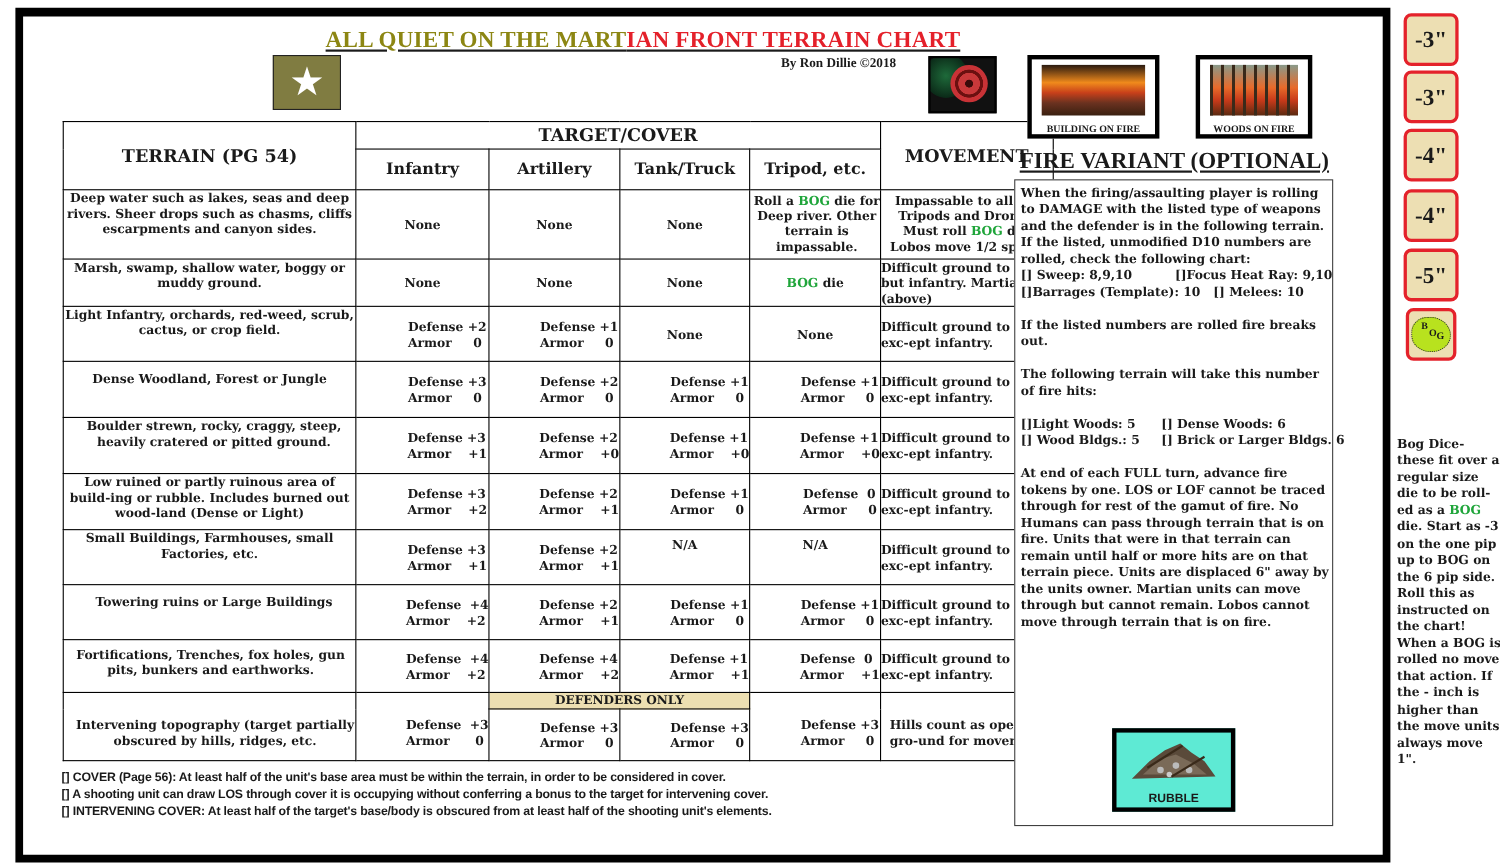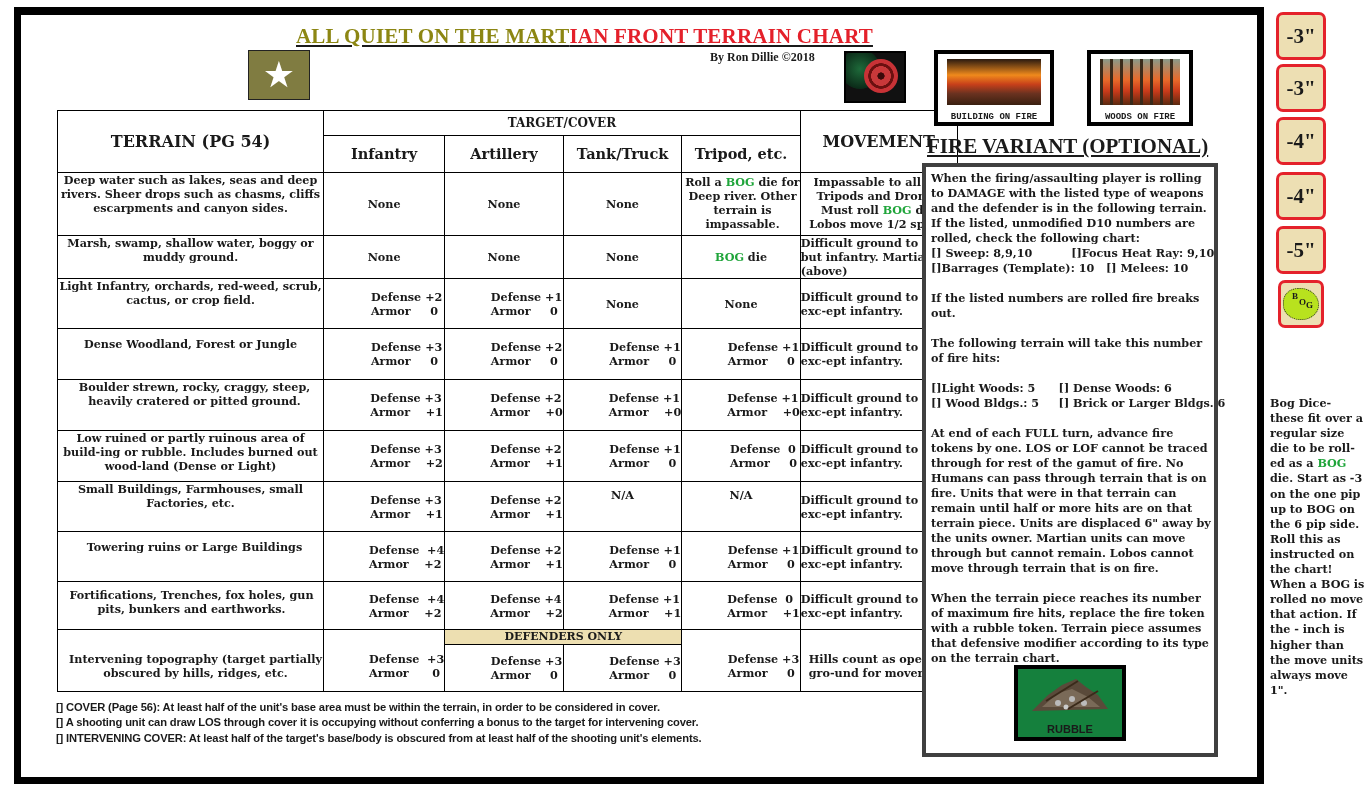--- a/index.html
+++ b/index.html
@@ -10,38 +10,38 @@
   .title .b{color:#e4202a;}
   .byline{position:absolute;left:710px;top:50px;font-family:"Liberation Serif",serif;font-weight:bold;font-size:12px;white-space:nowrap;}
   .star-box{position:absolute;left:248px;top:50px;width:60px;height:48px;background:#807c41;border:1px solid #222;display:flex;align-items:center;justify-content:center;color:#fff;font-size:36px;line-height:1;}
   .eye-box{position:absolute;left:844px;top:51px;width:58px;height:48px;background:#111;border:2px solid #000;overflow:hidden;}
   .eye-box .g{position:absolute;left:-6px;top:-4px;width:40px;height:40px;border-radius:50%;background:radial-gradient(circle,#1e6a3a 0%,#0b2a18 70%,transparent 72%);}
   .eye-box .r{position:absolute;left:18px;top:6px;width:34px;height:34px;border-radius:50%;background:radial-gradient(circle,#3a0a0a 0 14%,#c8383a 16% 40%,#6b1010 42% 52%,#c83236 54% 72%,#2a0606 74%);}
   table.chart{position:absolute;left:57px;top:110px;border-collapse:collapse;font-family:"DejaVu Serif",serif;font-weight:bold;font-size:11.2px;line-height:14px;table-layout:fixed;}
   table.chart td,table.chart th{border:1px solid #000;padding:0;}
   th.terrain{font-size:16px;width:265px;}
   th.mov{font-size:16px;width:156px;}
-  th.tc{font-size:12px;height:24px;}
+  th.tc{font-size:16px;height:24px;}
   th.sub{font-size:14.5px;height:36px;}
   td.desc{text-align:center;padding-left:5px;vertical-align:top;padding-top:4px;}
   td.val{text-align:center;vertical-align:middle;}
   td.movc{text-align:left;padding-left:1px;vertical-align:middle;}
   .dv{display:inline-block;text-align:left;white-space:pre;margin-left:45px;}
   .bog{color:#1fa53a;}
   .defonly{background:#eddfb1;text-align:center;font-size:11px;height:14px;line-height:14px;}
   .notes{position:absolute;left:56px;top:700px;font-family:"Liberation Sans",sans-serif;font-weight:bold;font-size:11.2px;line-height:15.4px;white-space:nowrap;letter-spacing:-0.15px;}
   .fire-img{position:absolute;border:4px solid #000;background:#fff;}
   .fire-img .pic{position:absolute;left:9px;top:5px;right:9px;height:46px;}
-  .fire-img .cap{position:absolute;left:0;right:0;bottom:0;text-align:center;font-family:Liberation Mono, monospace;font-weight:bold;font-size:9px;margin-top:28px;}
+  .fire-img .cap{position:absolute;left:0;right:0;bottom:0;text-align:center;font-family:Liberation Serif, serif;font-weight:bold;font-size:9px;margin-top:28px;}
   .fire-head{position:absolute;left:927px;top:134px;font-family:"Liberation Serif",serif;font-weight:bold;font-size:21px;text-decoration:underline;white-space:nowrap;}
-  .fire-box{position:absolute;left:922px;top:163px;width:288px;height:586px;border:4px solid #404040;background:#fff;}
+  .fire-box{position:absolute;left:922px;top:163px;width:288px;height:586px;border:1px solid #404040;background:#fff;}
   .fire-text{position:absolute;left:5px;top:4px;width:283px;font-family:"DejaVu Serif",serif;font-weight:bold;font-size:11.2px;line-height:15px;}
   .fire-text p{margin:0 0 15px 0;}
   .fire-text p.np{margin:0;}
-  .rubble{position:absolute;left:88px;top:498px;width:104px;height:68px;border:4px solid #000;background:#15803d;}
+  .rubble{position:absolute;left:88px;top:498px;width:104px;height:68px;border:4px solid #000;background:#5eead4;}
   .rubble .pile{position:absolute;left:10px;top:4px;width:84px;height:40px;}
   .rubble .cap{position:absolute;left:0;right:0;bottom:2px;text-align:center;font-family:"Liberation Sans",sans-serif;font-weight:bold;font-size:11px;}
   .die{position:absolute;left:1276px;width:44px;height:42px;border:3px solid #e4222b;border-radius:7px;background:#eddfb3;display:flex;align-items:center;justify-content:center;font-family:"Liberation Serif",serif;font-weight:bold;font-size:21px;}
   .die .blob{width:34px;height:30px;border-radius:45% 55% 50% 50%;background:#b8e21e;border:1px dotted #333;font-size:9px;position:relative;}
   .die .blob span{position:absolute;font-size:9px;}
   .bog-note{position:absolute;left:1270px;top:356px;width:95px;font-family:"DejaVu Serif",serif;font-weight:bold;font-size:11.2px;line-height:15.1px;margin-top:40px;}
 </style>
 </head>
 <body>
 
@@ -222,21 +222,20 @@
 <div class="fire-box">
   <div class="fire-text">
     <p class="np">When the firing/assaulting player is rolling to DAMAGE with the listed type of weapons and the defender is in the following terrain. If the listed, unmodified D10 numbers are rolled, check the following chart:</p>
     <div style="white-space:pre">[] Sweep: 8,9,10          []Focus Heat Ray: 9,10</div>
     <p style="white-space:pre">[]Barrages (Template): 10   [] Melees: 10</p>
     <p>If the listed numbers are rolled fire breaks out.</p>
     <p>The following terrain will take this number of fire hits:</p>
     <div style="white-space:pre">[]Light Woods: 5      [] Dense Woods: 6</div>
     <p style="white-space:pre">[] Wood Bldgs.: 5     [] Brick or Larger Bldgs. 6</p>
     <p>At end of each FULL turn, advance fire tokens by one. LOS or LOF cannot be traced through for rest of  the gamut of fire. No Humans can pass through terrain that is on fire. Units that were in that terrain can remain until half or more hits are on that terrain piece. Units are displaced 6" away by the units owner. Martian units can move through but cannot remain. Lobos cannot move through terrain that is on fire.</p>
-    <p>When the terrain piece reaches its number of maximum fire hits, replace the fire token with a rubble token. Terrain piece assumes that defensive modifier according to its type on the terrain chart.</p>
   </div>
   <div class="rubble">
     <svg class="pile" viewBox="0 0 84 40">
       <polygon points="4,38 20,22 34,12 48,6 58,14 70,22 80,36" fill="#5a4a3a"></polygon>
       <polygon points="14,34 30,20 44,16 60,24 72,34" fill="#7a6a58"></polygon>
       <circle cx="30" cy="30" r="3" fill="#bbb"></circle>
         <circle cx="44" cy="26" r="3" fill="#bbb"></circle>
         <circle cx="56" cy="30" r="3" fill="#bbb"></circle>
         <circle cx="38" cy="34" r="2.5" fill="#ccc"></circle>
       <line x1="18" y1="28" x2="50" y2="8" stroke="#3a2a1a" stroke-width="2"></line>

